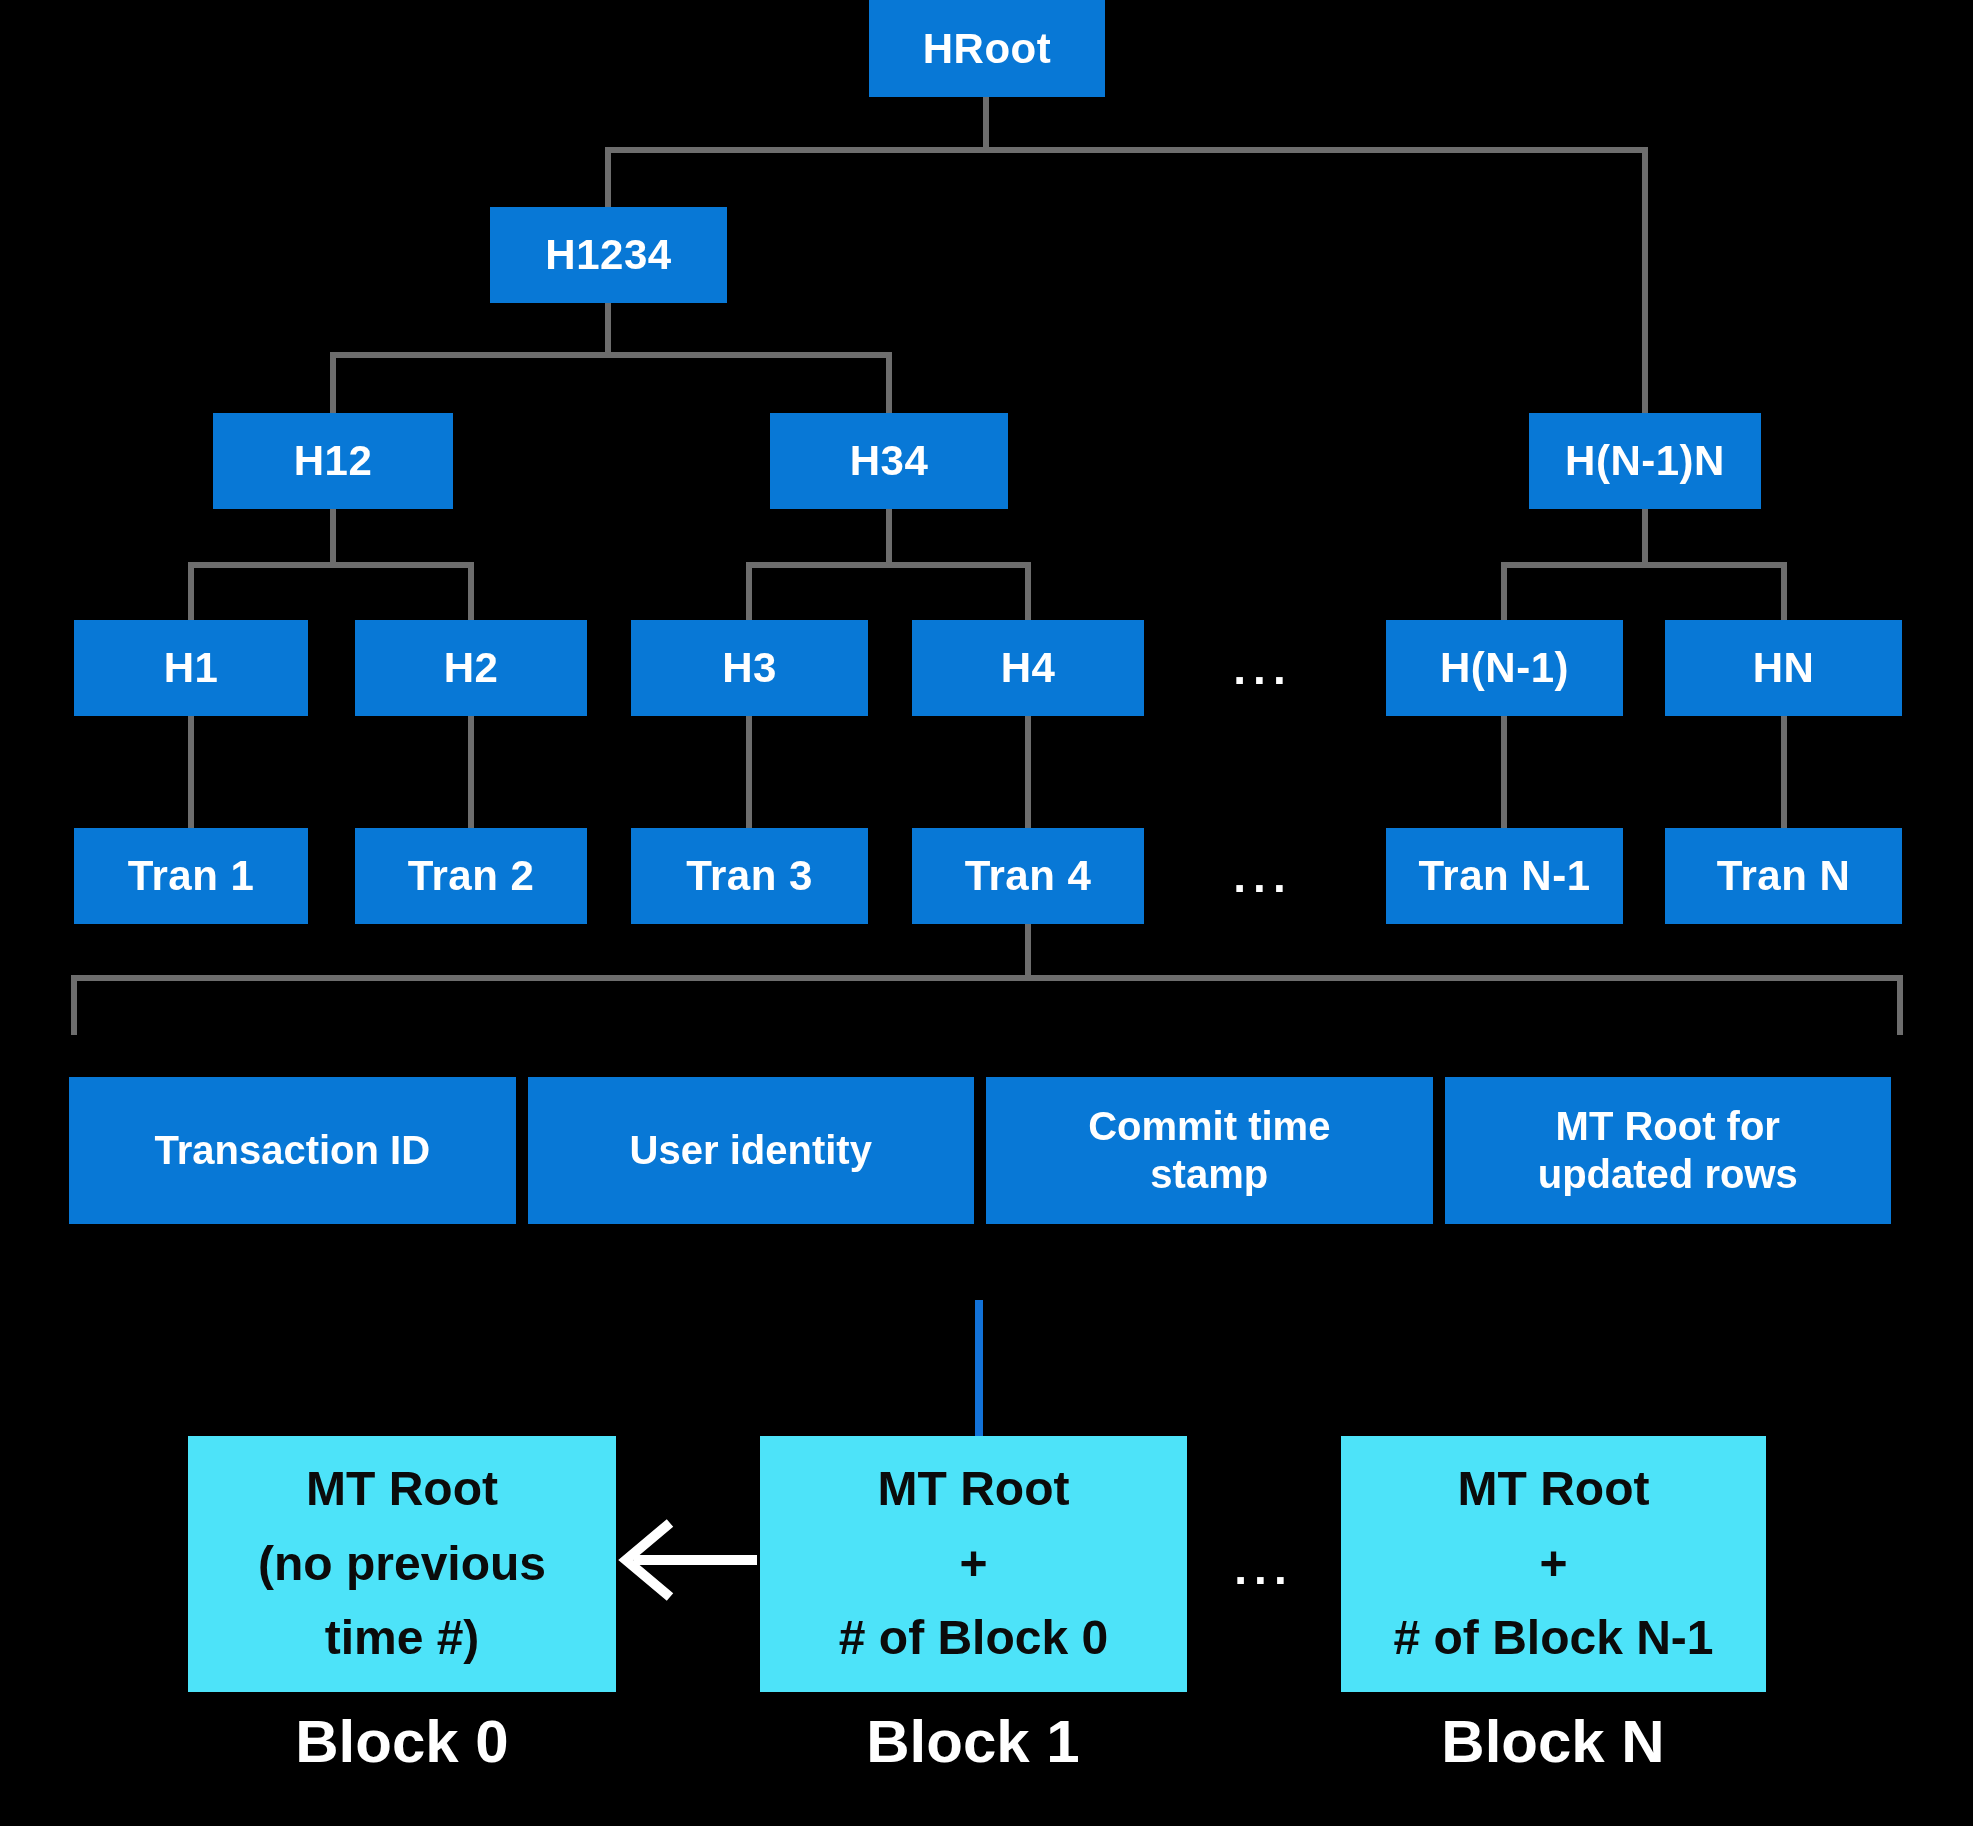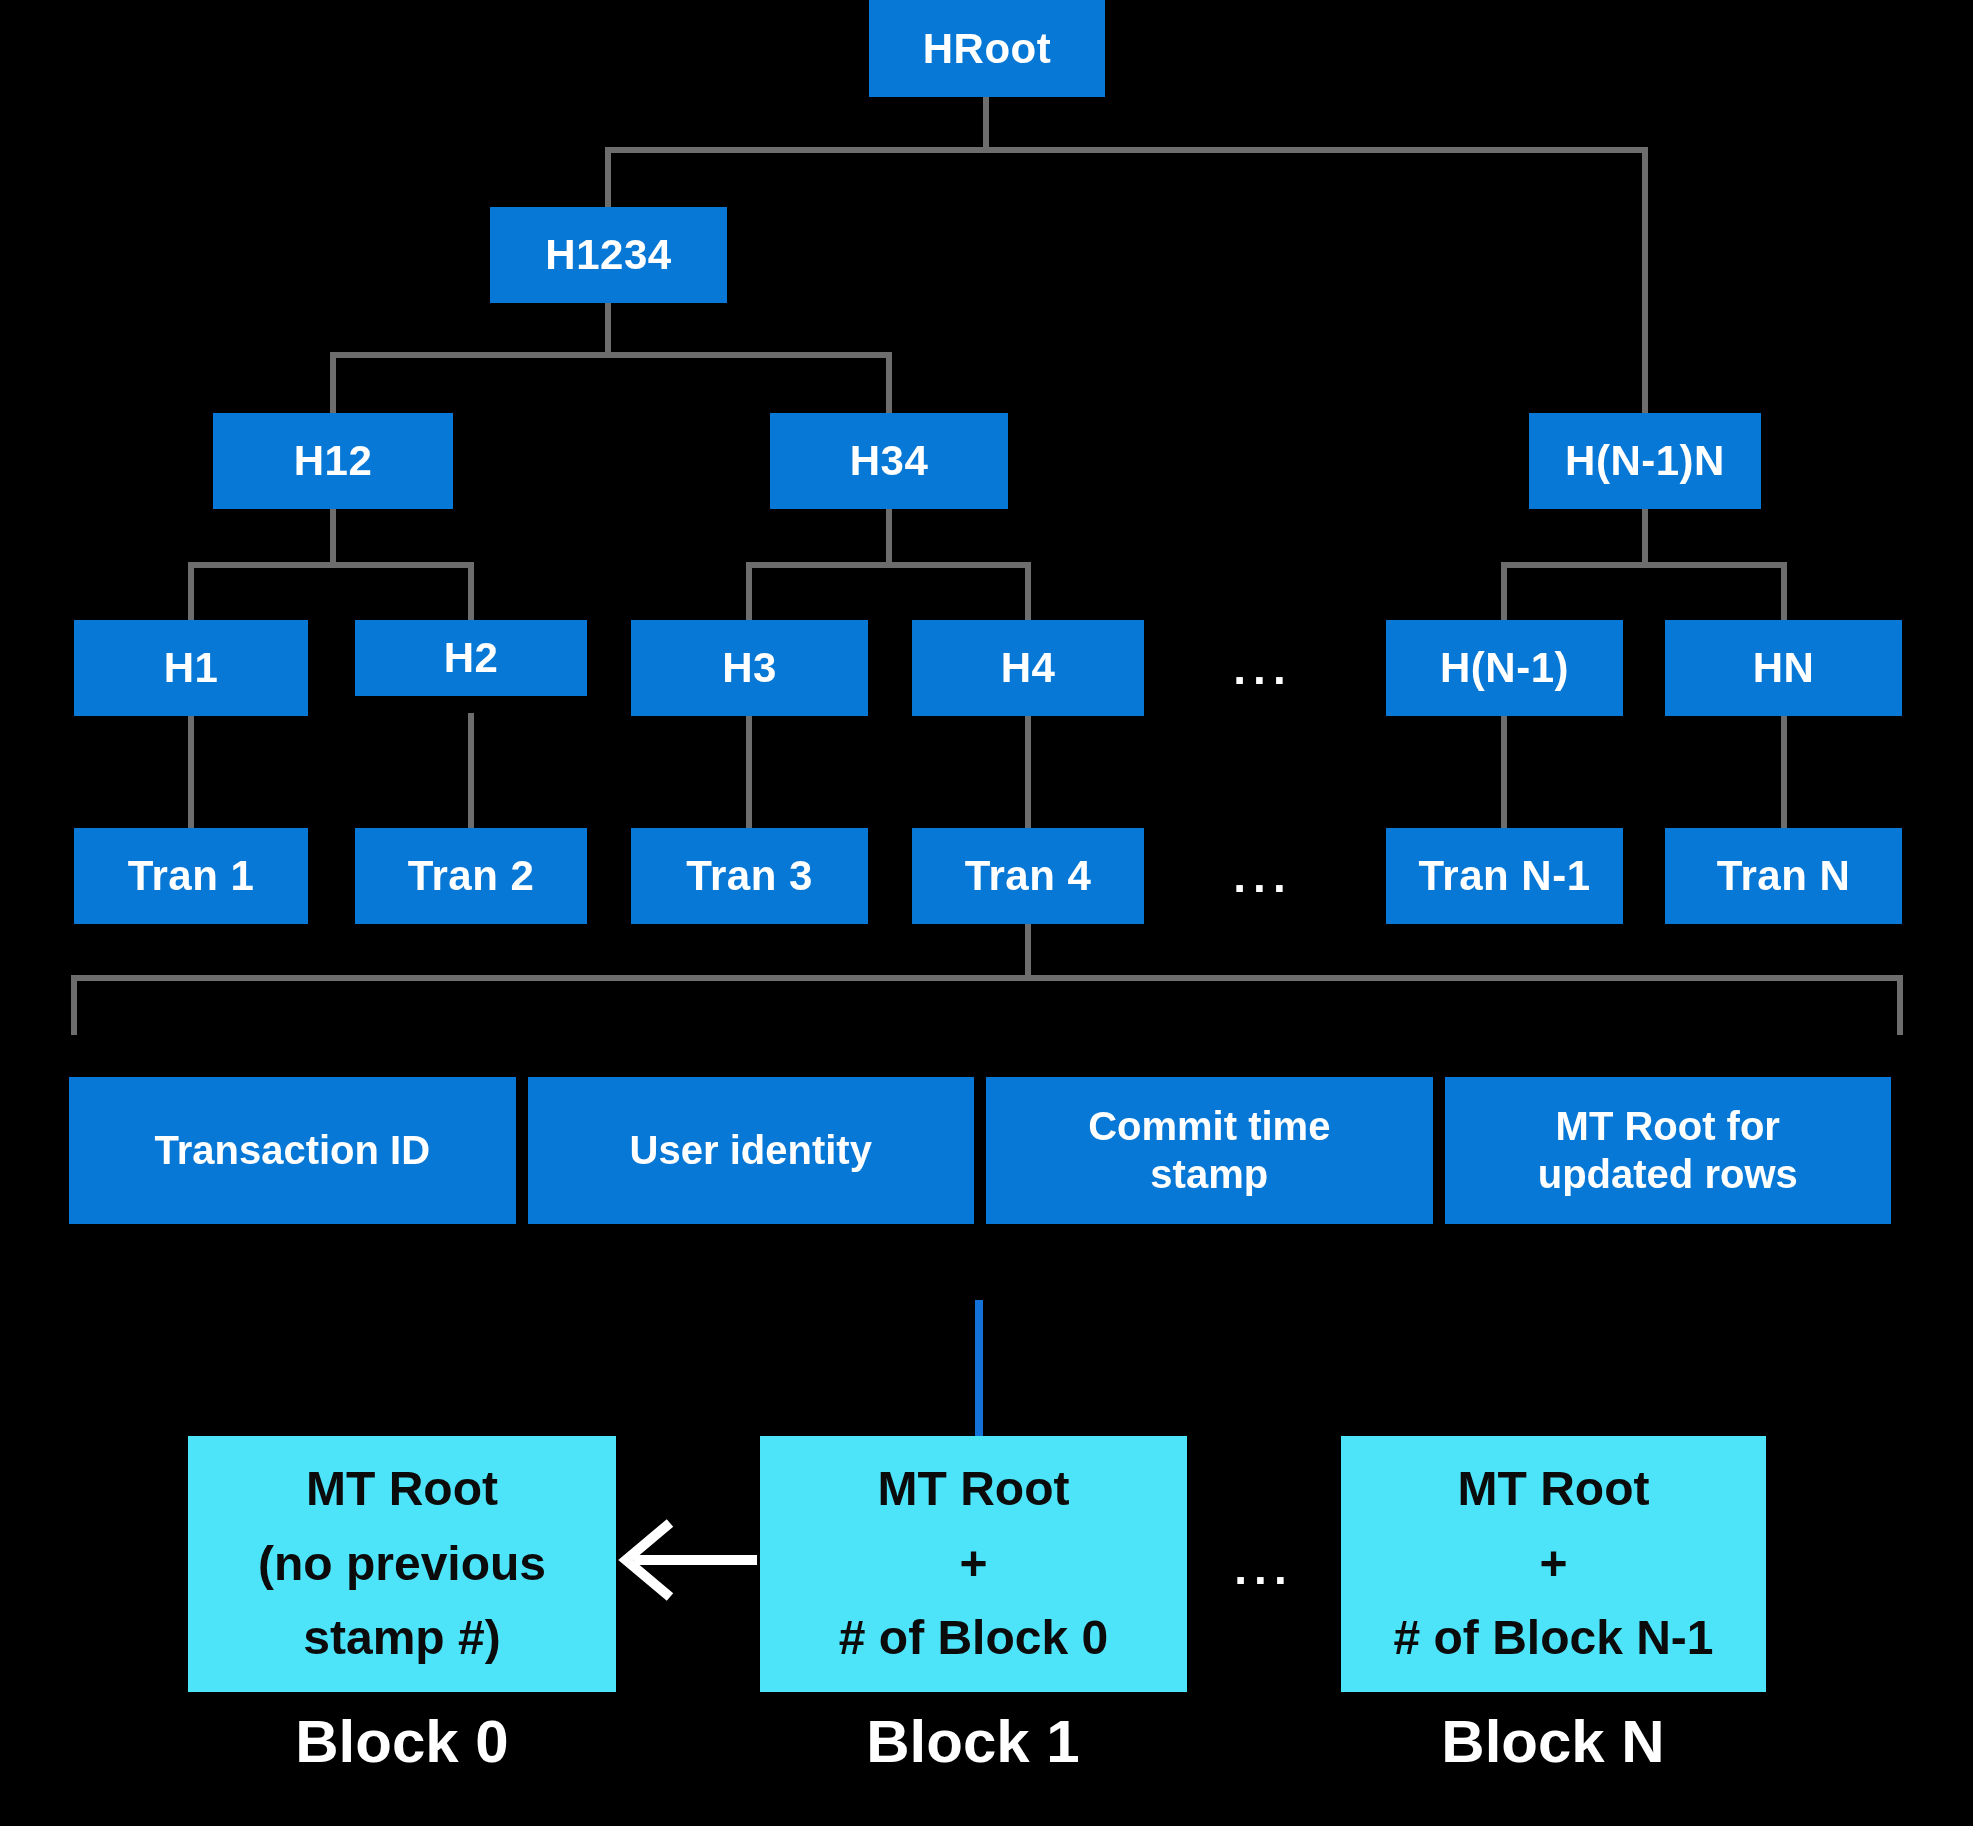--- a/index.html
+++ b/index.html
@@ -90,21 +90,21 @@
       <path d="M670 1523 L626 1560 L670 1597"></path>
     </g>
   </svg>
 
   <div class="node" style="left:869px;top:0;width:236px;height:97px">HRoot</div>
   <div class="node" style="left:490px;top:207px;width:237px;height:96px">H1234</div>
   <div class="node" style="left:213px;top:413px;width:240px;height:96px">H12</div>
   <div class="node" style="left:770px;top:413px;width:238px;height:96px">H34</div>
   <div class="node" style="left:1529px;top:413px;width:232px;height:96px">H(N-1)N</div>
   <div class="node" style="left:74px;top:620px;width:234px;height:96px">H1</div>
-  <div class="node" style="left:355px;top:620px;width:232px;height:76px">H2</div>
+  <div class="node" style="left:355px;top:620px;width:232px;height:96px">H2</div>
   <div class="node" style="left:631px;top:620px;width:237px;height:96px">H3</div>
   <div class="node" style="left:912px;top:620px;width:232px;height:96px">H4</div>
   <div class="node" style="left:1386px;top:620px;width:237px;height:96px">H(N-1)</div>
   <div class="node" style="left:1665px;top:620px;width:237px;height:96px">HN</div>
 
   <div class="node" style="left:74px;top:828px;width:234px;height:96px">Tran 1</div>
   <div class="node" style="left:355px;top:828px;width:232px;height:96px">Tran 2</div>
   <div class="node" style="left:631px;top:828px;width:237px;height:96px">Tran 3</div>
   <div class="node" style="left:912px;top:828px;width:232px;height:96px">Tran 4</div>
   <div class="node" style="left:1386px;top:828px;width:237px;height:96px">Tran N-1</div>
@@ -129,21 +129,21 @@
     </div>
     <div class="cell">
       <span>MT Root for</span>
       <span>updated rows</span>
     </div>
   </div>
 
   <div class="cblock" style="left:188px;width:428px">
     <span>MT Root</span>
     <span>(no previous</span>
-    <span>stamp #)</span>
+    <span>time #)</span>
   </div>
   <div class="cblock" style="left:760px;width:427px">
     <span>MT Root</span>
     <span>+</span>
     <span># of Block 0</span>
   </div>
   <div class="cblock" style="left:1341px;width:425px">
     <span>MT Root</span>
     <span>+</span>
     <span># of Block N-1</span>

